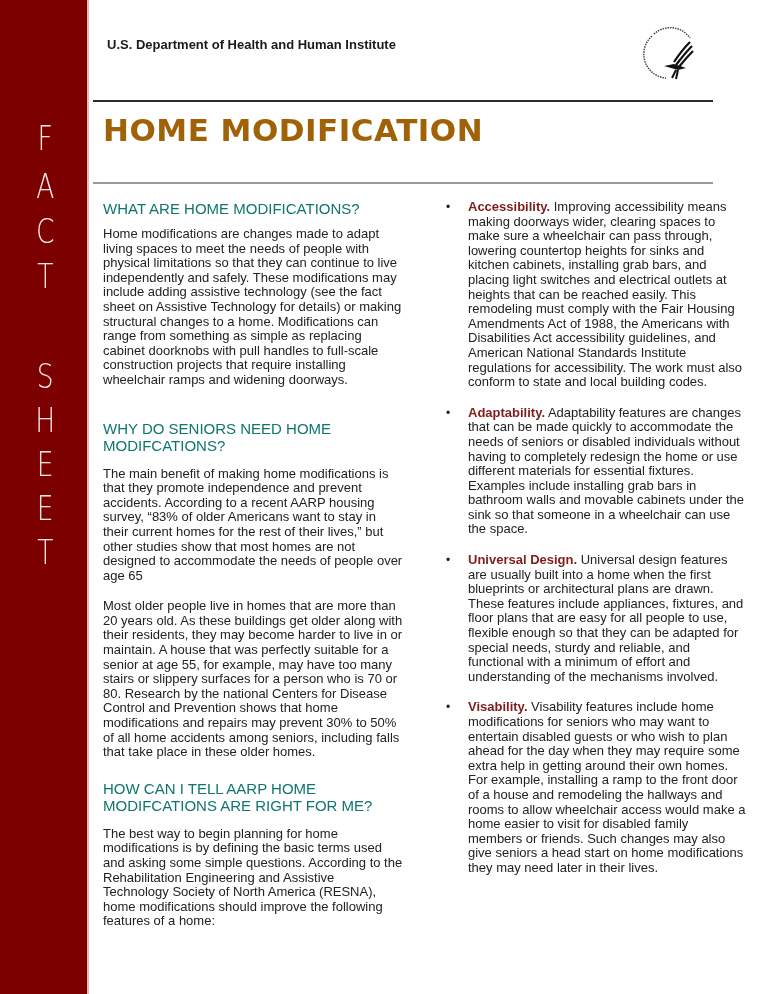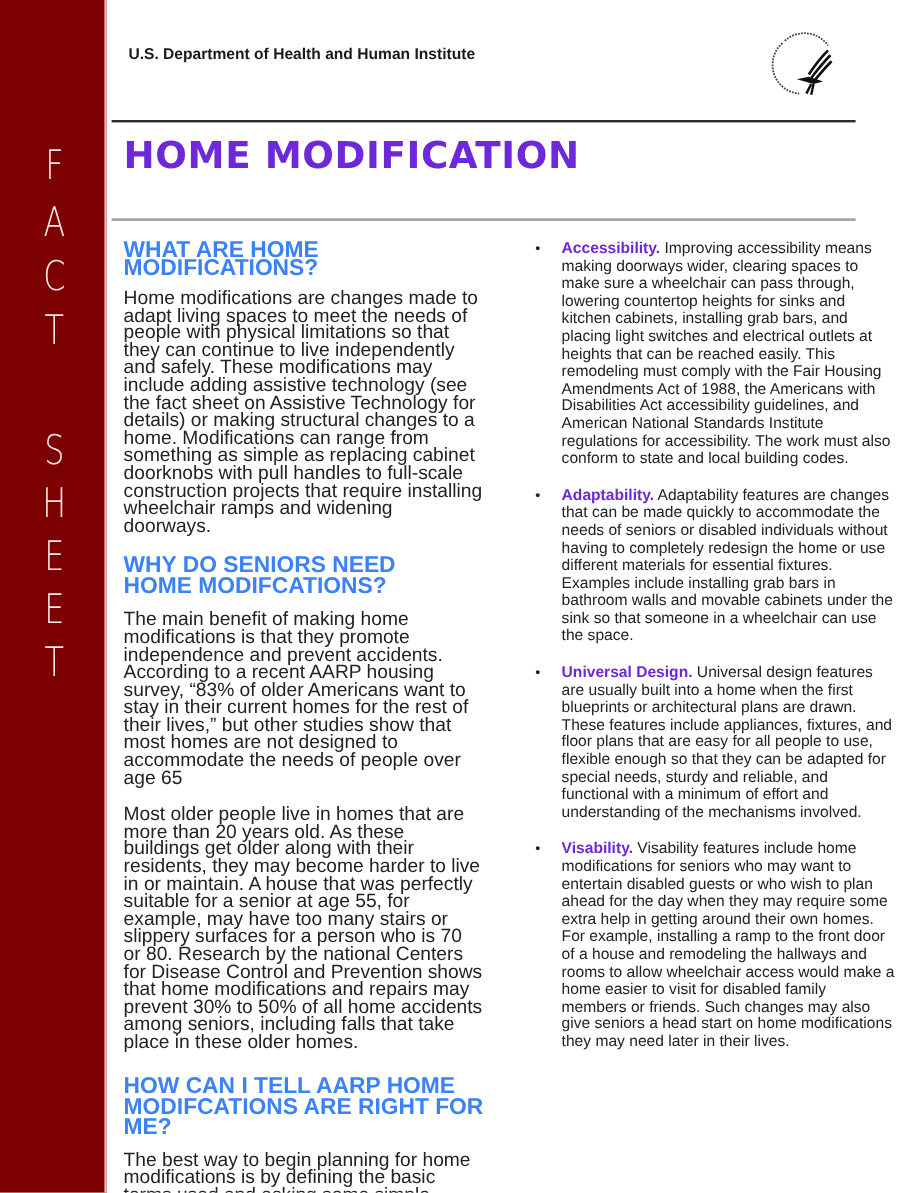--- a/index.html
+++ b/index.html
@@ -23,32 +23,32 @@
     .agency {
       position: absolute; left: 107px; top: 37px; font-size: 13px; line-height: 15px;
     }
     .agency .dept { font-weight: bold; }
     .logo { position: absolute; left: 638px; top: 24px; width: 62px; height: 62px; }
     .rule-top { position: absolute; left: 93px; top: 100px; width: 620px; height: 2px; background: #2a2a2a; }
     .rule-mid { position: absolute; left: 93px; top: 182px; width: 620px; height: 2px; background: #9a9a9a; }
     .title {
       position: absolute; left: 103px; top: 112px;
       font-family: "DejaVu Sans", sans-serif; font-weight: bold; font-size: 31px;
-      letter-spacing: 0.5px; color: #6d28d9;
+      letter-spacing: 0.5px; color: #a16207;
     }
     .col-left { position: absolute; left: 103px; top: 201px; width: 300px; }
     .col-right { position: absolute; left: 446px; top: 200px; width: 300px; }
     .heading {
-      color: #3b82f6; font-weight: bold; font-size: 19px; line-height: 15px;
+      color: #0f766e; font-weight: normal; font-size: 15px; line-height: 15px;
       margin: 0 0 11px 0;
     }
-    .para { font-size: 16px; line-height: 14.6px; margin: 0 0 16px 0; color: #222; }
+    .para { font-size: 13px; line-height: 14.6px; margin: 0 0 16px 0; color: #222; }
     .bullet { position: relative; padding-left: 22px; font-size: 13px; line-height: 14.6px; margin: 0 0 16px 0; color: #222; }
     .bullet-dot { position: absolute; left: 0; top: 0; font-size: 12px; }
-    .bullet-term { color: #6d28d9; font-weight: bold; }
+    .bullet-term { color: #7f1d1d; font-weight: bold; }
   </style>
 </head>
 <body>
 
 <div class="sidebar">
   <div class="sidebar-letter" style="top:118px">F</div>
   <div class="sidebar-letter" style="top:166px">A</div>
   <div class="sidebar-letter" style="top:211px">C</div>
   <div class="sidebar-letter" style="top:256px">T</div>
   <div class="sidebar-letter" style="top:356px">S</div>
@@ -74,21 +74,21 @@
 
 <div class="rule-top"></div>
 <div class="title">HOME MODIFICATION</div>
 <div class="rule-mid"></div>
 
 <div class="col-left">
   <div>
     <h2 class="heading">WHAT ARE HOME MODIFICATIONS?</h2>
     <p class="para">Home modifications are changes made to adapt living spaces to meet the needs of people with physical limitations so that they can continue to live independently and safely. These modifications may include adding assistive technology (see the fact sheet on Assistive Technology for details) or making structural changes to a home. Modifications can range from something as simple as replacing cabinet doorknobs with pull handles to full-scale construction projects that require installing wheelchair ramps and widening doorways.</p>
   </div>
-  <div style="margin-top:17px">
+  <div style="margin-top:32px">
     <h2 class="heading" style="line-height:17px; margin-bottom:13px; width:240px">WHY DO SENIORS NEED HOME MODIFCATIONS?</h2>
     <p class="para">The main benefit of making home modifications is that they promote independence and prevent accidents. According to a recent AARP housing survey, “83% of older Americans want to stay in their current homes for the rest of their lives,” but other studies show that most homes are not designed to accommodate the needs of people over age 65</p>
     <p class="para">Most older people live in homes that are more than 20 years old. As these buildings get older along with their residents, they may become harder to live in or maintain. A house that was perfectly suitable for a senior at age 55, for example, may have too many stairs or slippery surfaces for a person who is 70 or 80. Research by the national Centers for Disease Control and Prevention shows that home modifications and repairs may prevent 30% to 50% of all home accidents among seniors, including falls that take place in these older homes.</p>
   </div>
   <div style="margin-top:20px">
     <h2 class="heading" style="line-height:17px; margin-bottom:13px">HOW CAN I TELL AARP HOME MODIFCATIONS ARE RIGHT FOR ME?</h2>
     <p class="para">The best way to begin planning for home modifications is by defining the basic terms used and asking some simple questions. According to the Rehabilitation Engineering and Assistive Technology Society of North America (RESNA), home modifications should improve the following features of a home:</p>
   </div>
 </div>
 

